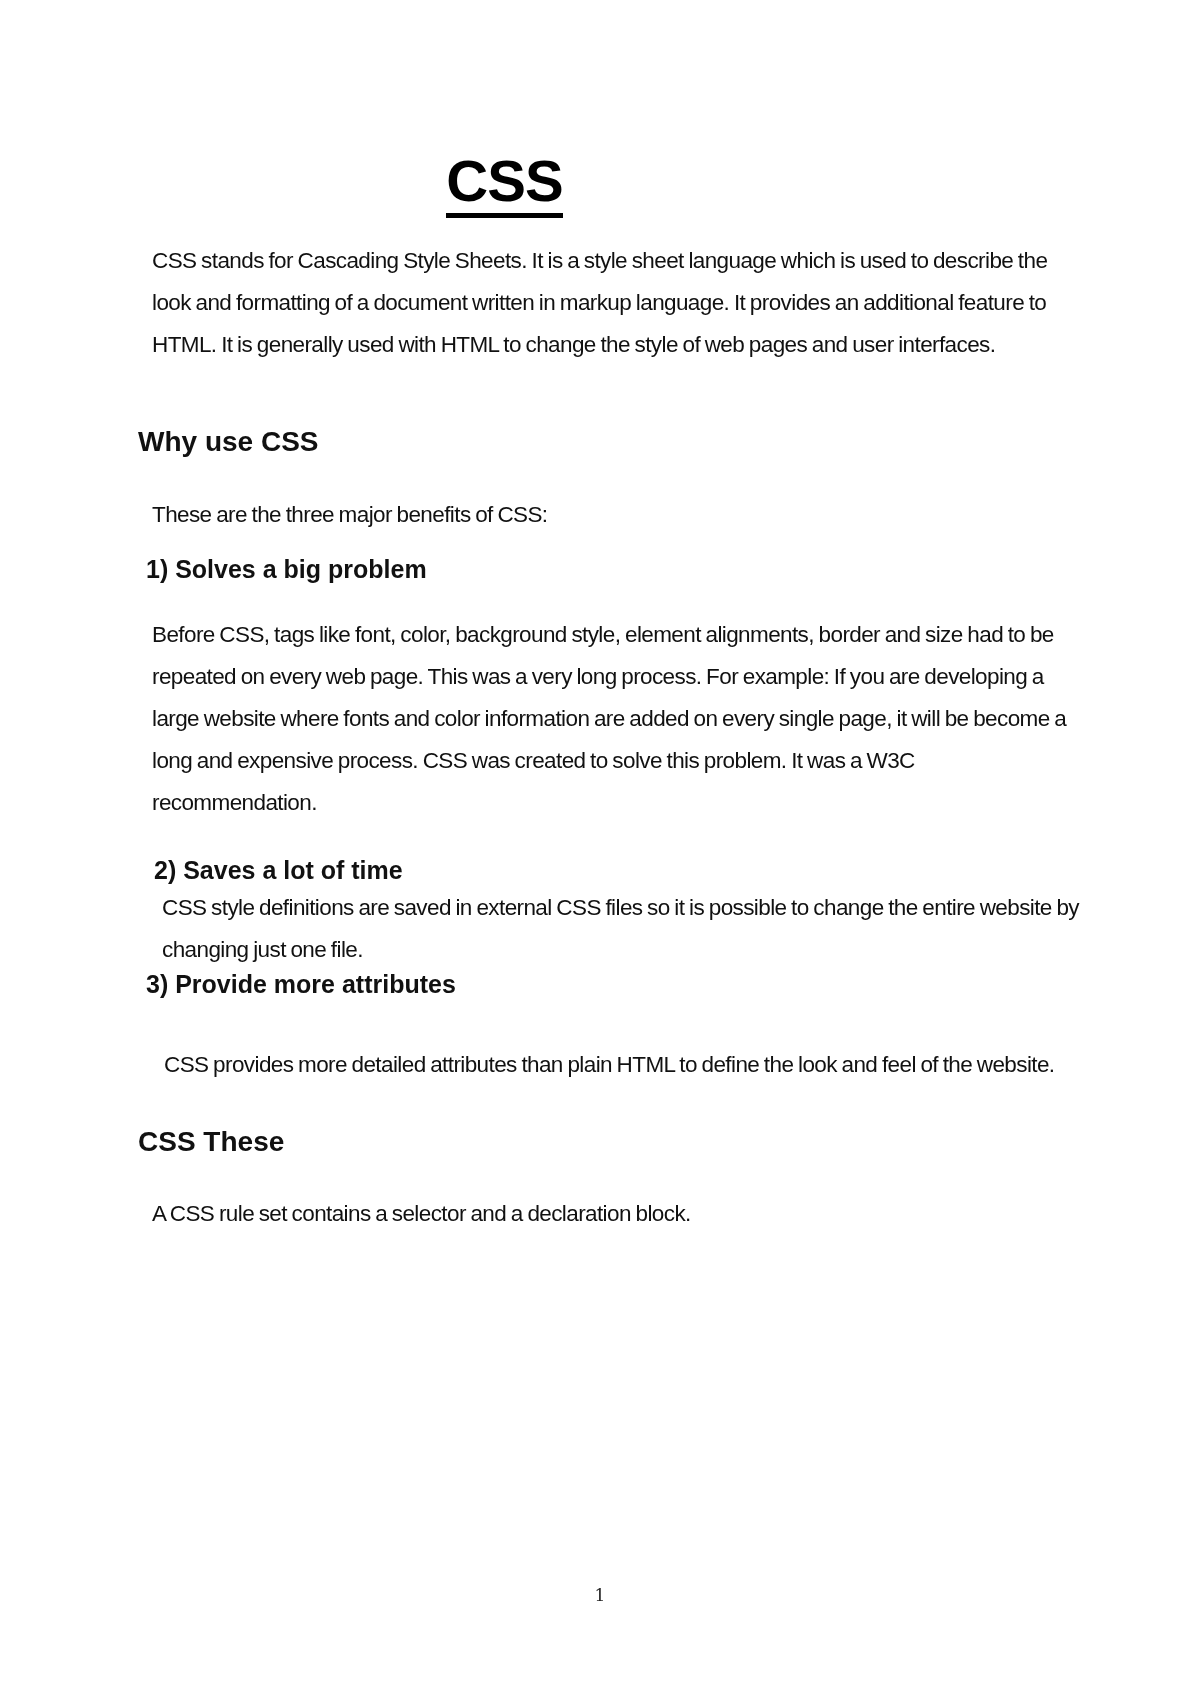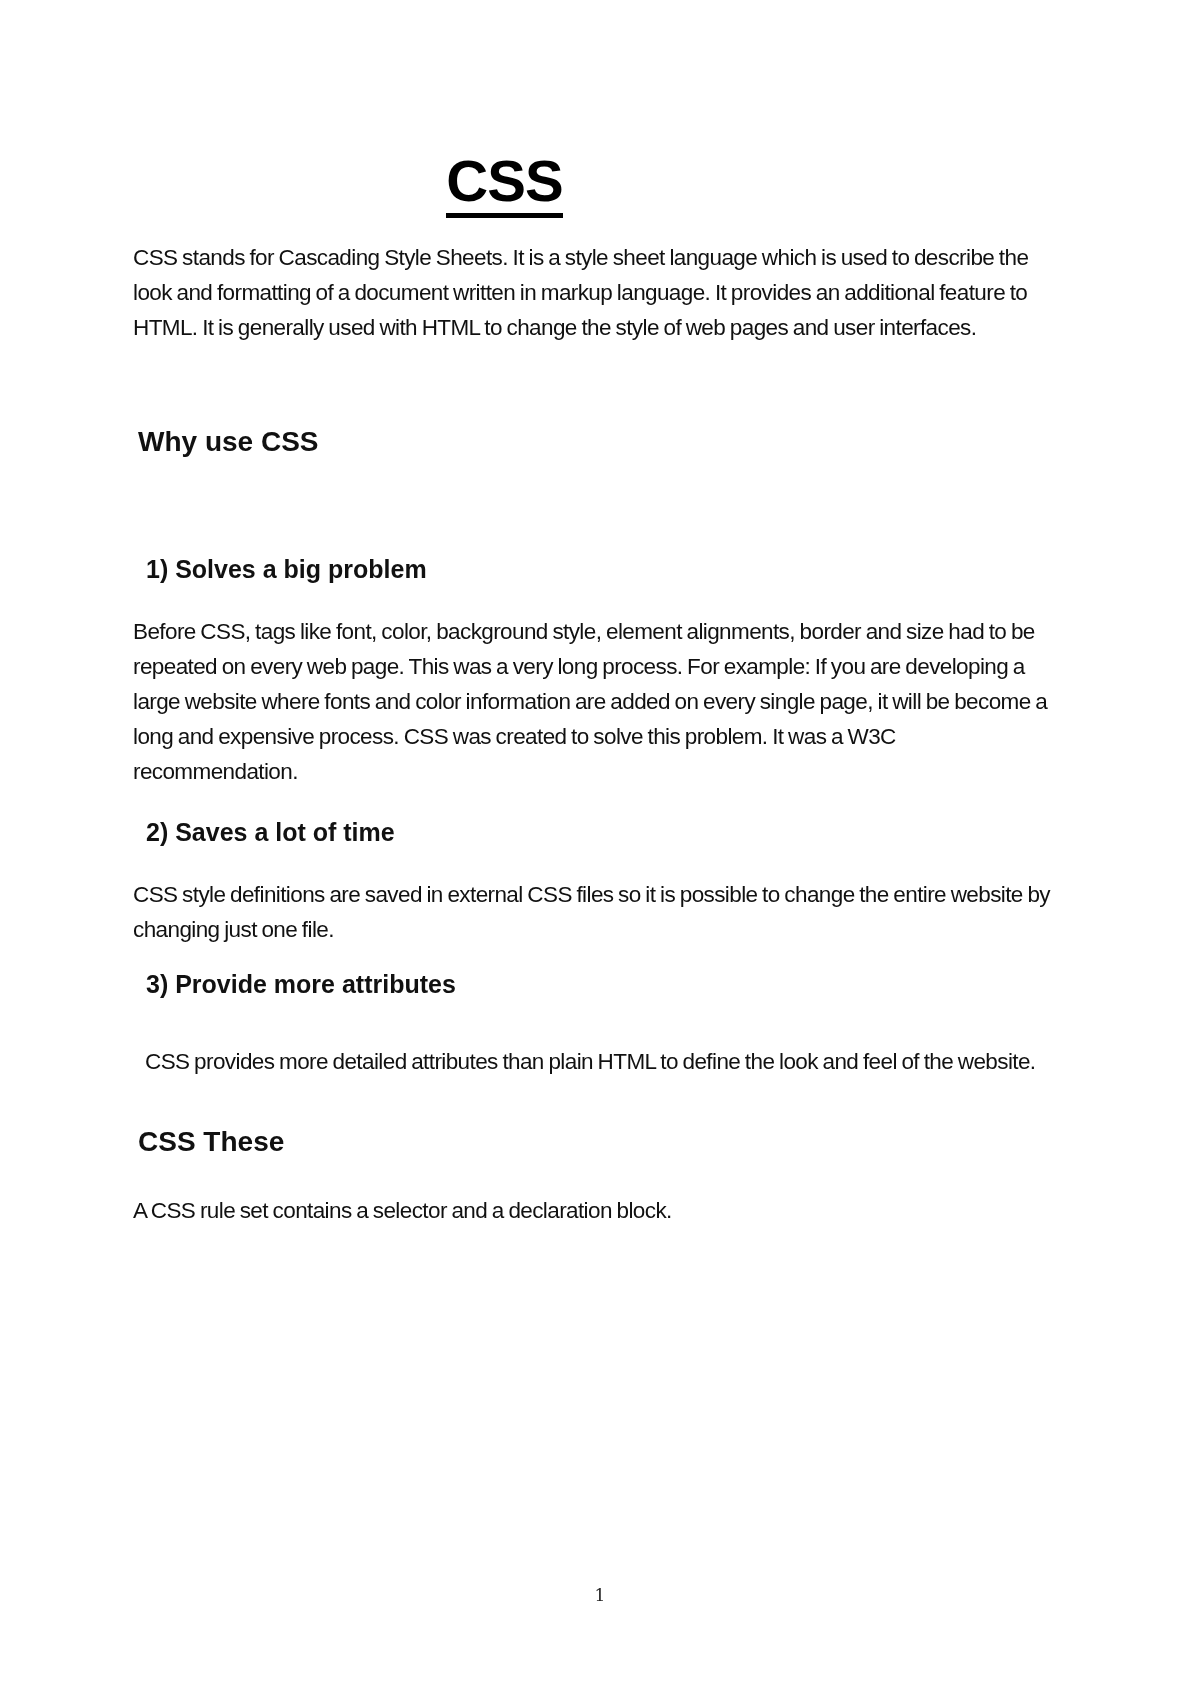--- a/index.html
+++ b/index.html
@@ -5,23 +5,23 @@
     html, body { margin: 0; padding: 0; background: #ffffff; }
     body { width: 1200px; height: 1696px; position: relative; overflow: hidden; color: #000; }
     .page { position: absolute; left: 0; top: 0; width: 1200px; height: 1696px; background: #fff; }
     .title {
       position: absolute; left: 0; width: 1009px; top: 148px; text-align: center;
       font-family: "Liberation Sans", sans-serif; font-weight: bold; font-size: 58px;
       line-height: 66px; letter-spacing: -1px;
     }
     .title span { display: inline-block; border-bottom: 5px solid #000; padding-bottom: 2px; line-height: 60px; }
     .body-text {
-      position: absolute; left: 133px; width: 930px;
+      position: absolute; left: 152px; width: 930px;
       font-family: "Liberation Sans Narrow", "Liberation Sans", sans-serif;
-      font-size: 22.5px; line-height: 35px; color: #111;
+      font-size: 22.5px; line-height: 42px; color: #111;
       letter-spacing: -0.6px; word-spacing: -1px;
     }
     .h2 {
       position: absolute; left: 138px;
       font-family: "Liberation Sans", sans-serif; font-weight: bold; font-size: 28px; color: #111;
     }
     .h3 {
       position: absolute; left: 146px;
       font-family: "Liberation Sans", sans-serif; font-size: 25px; color: #111; font-weight: bold;
     }
@@ -32,26 +32,27 @@
   </style>
 </head>
 <body>
 
 <div class="page">
   <div class="title"><span>CSS</span></div>
 
   <p class="body-text" style="top:240px;margin:0;">CSS stands for Cascading Style Sheets. It is a style sheet language which is used to describe the look and formatting of a document written in markup language. It provides an additional feature to HTML. It is generally used with HTML to change the style of web pages and user interfaces.</p>
 
   <div class="h2" style="top:426px;">Why use CSS</div>
+  <p class="body-text" style="top:494px;margin:0;">These are the three major benefits of CSS:</p>
 
   <div class="h3" style="top:555px;">1) Solves a big problem</div>
   <p class="body-text" style="top:614px;margin:0;">Before CSS, tags like font, color, background style, element alignments, border and size had to be repeated on every web page. This was a very long process. For example: If you are developing a large website where fonts and color information are added on every single page, it will be become a long and expensive process. CSS was created to solve this problem. It was a W3C recommendation.</p>
 
-  <div class="h3" style="top:818px;">2) Saves a lot of time</div>
-  <p class="body-text" style="top:877px;margin:0;">CSS style definitions are saved in external CSS files so it is possible to change the entire website by changing just one file.</p>
+  <div class="h3" style="top:856px;margin-left:8px;">2) Saves a lot of time</div>
+  <p class="body-text" style="top:877px;margin:10px;">CSS style definitions are saved in external CSS files so it is possible to change the entire website by changing just one file.</p>
 
   <div class="h3" style="top:970px;">3) Provide more attributes</div>
   <p class="body-text" style="top:1032px;margin:12px;">CSS provides more detailed attributes than plain HTML to define the look and feel of the website.</p>
 
   <div class="h2" style="top:1126px;">CSS These</div>
   <p class="body-text" style="top:1193px;margin:0;">A CSS rule set contains a selector and a declaration block.</p>
 
   <div class="page-num">1</div>
 </div>
 

